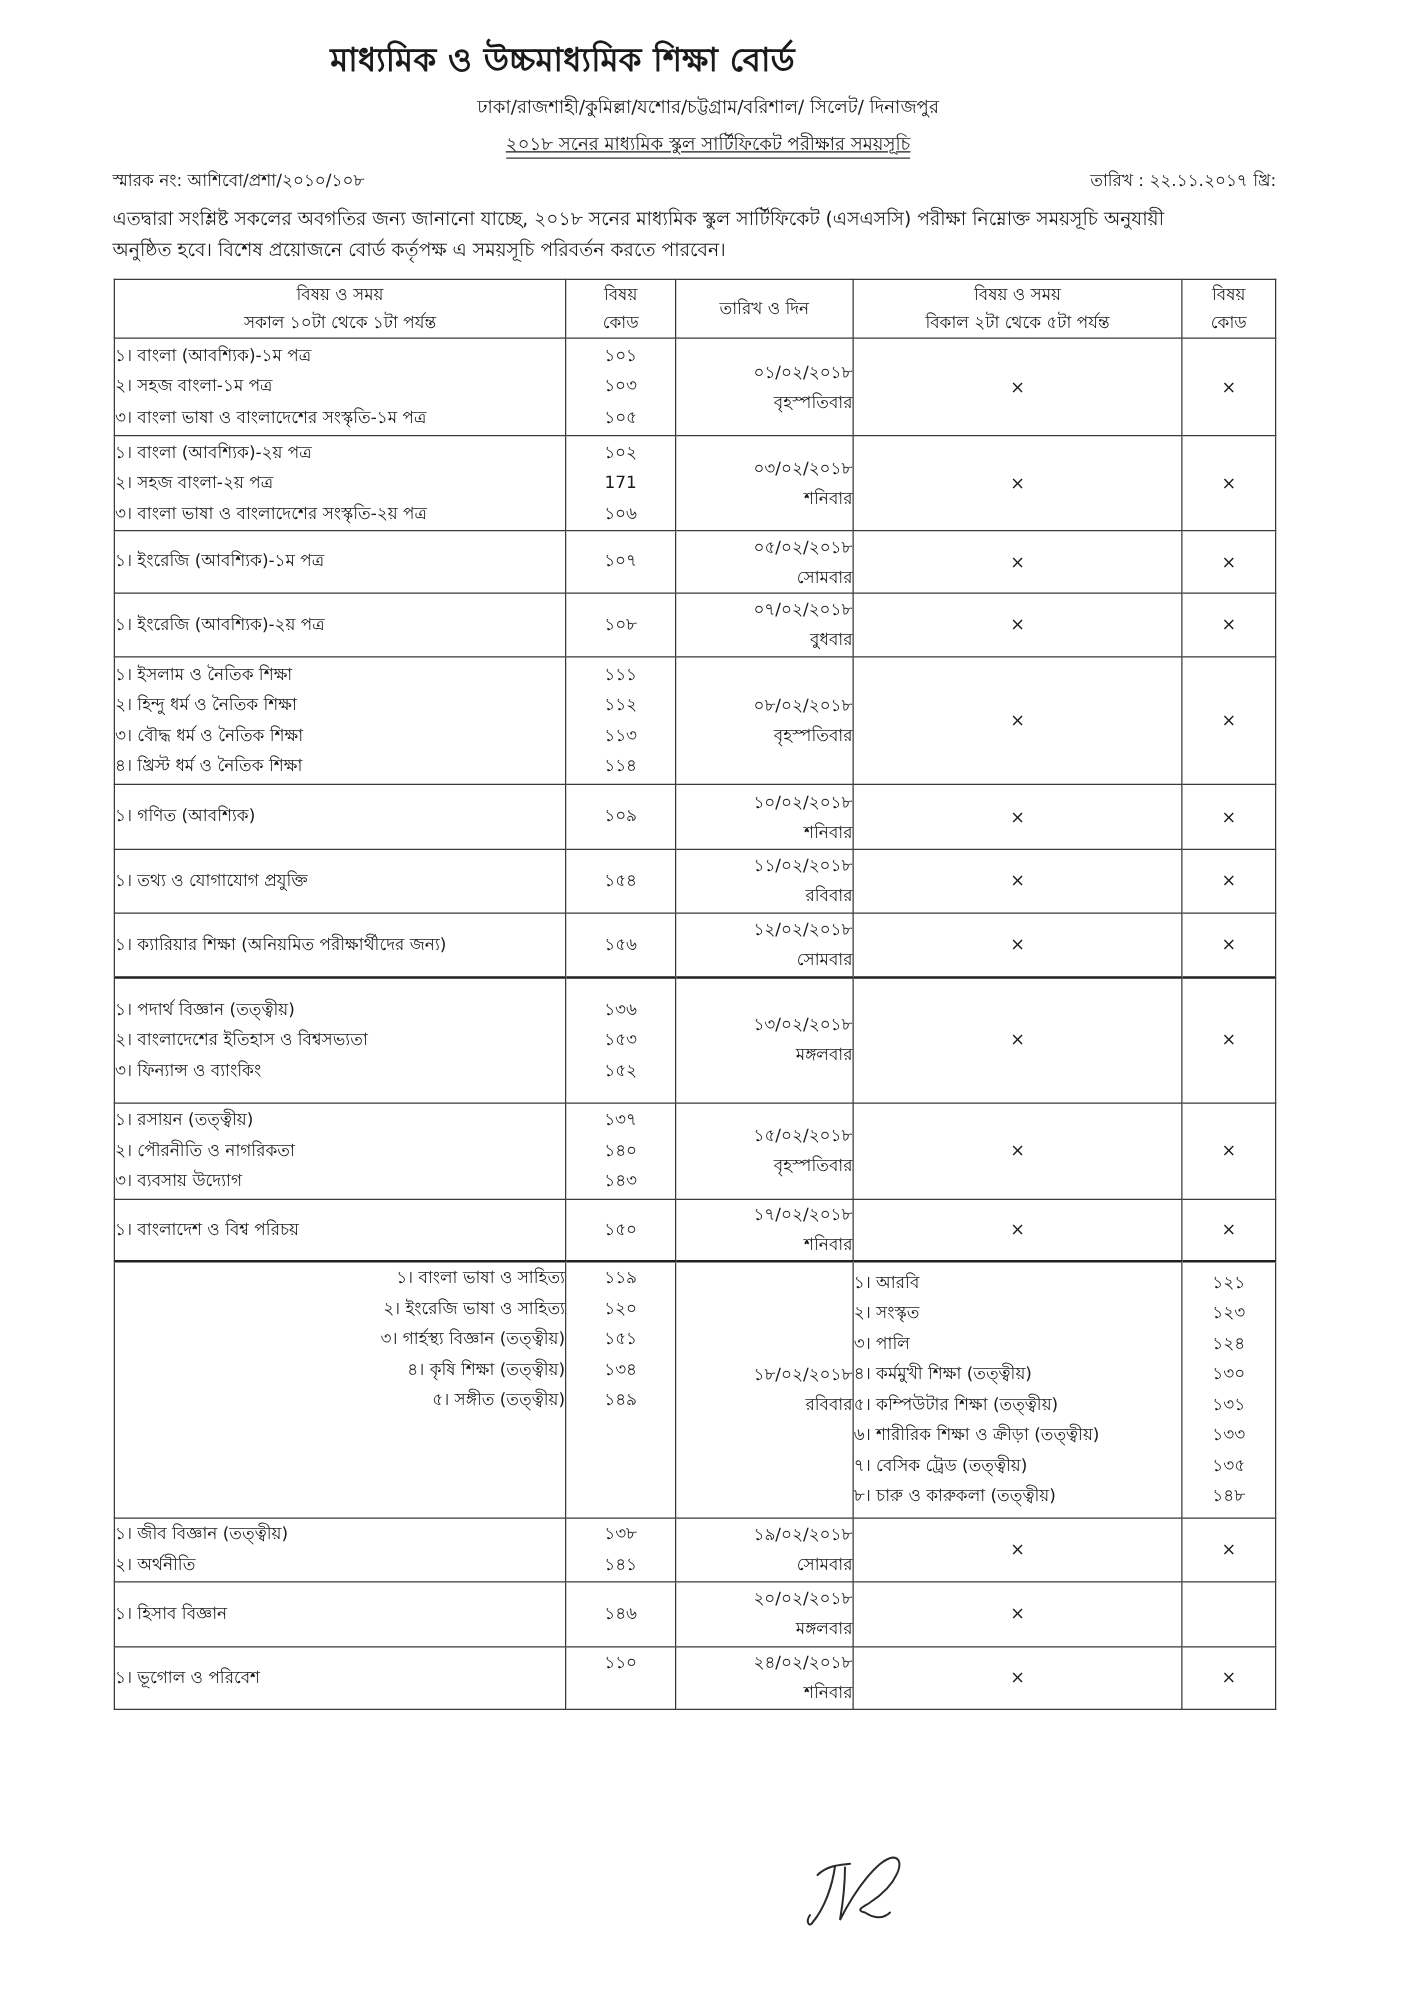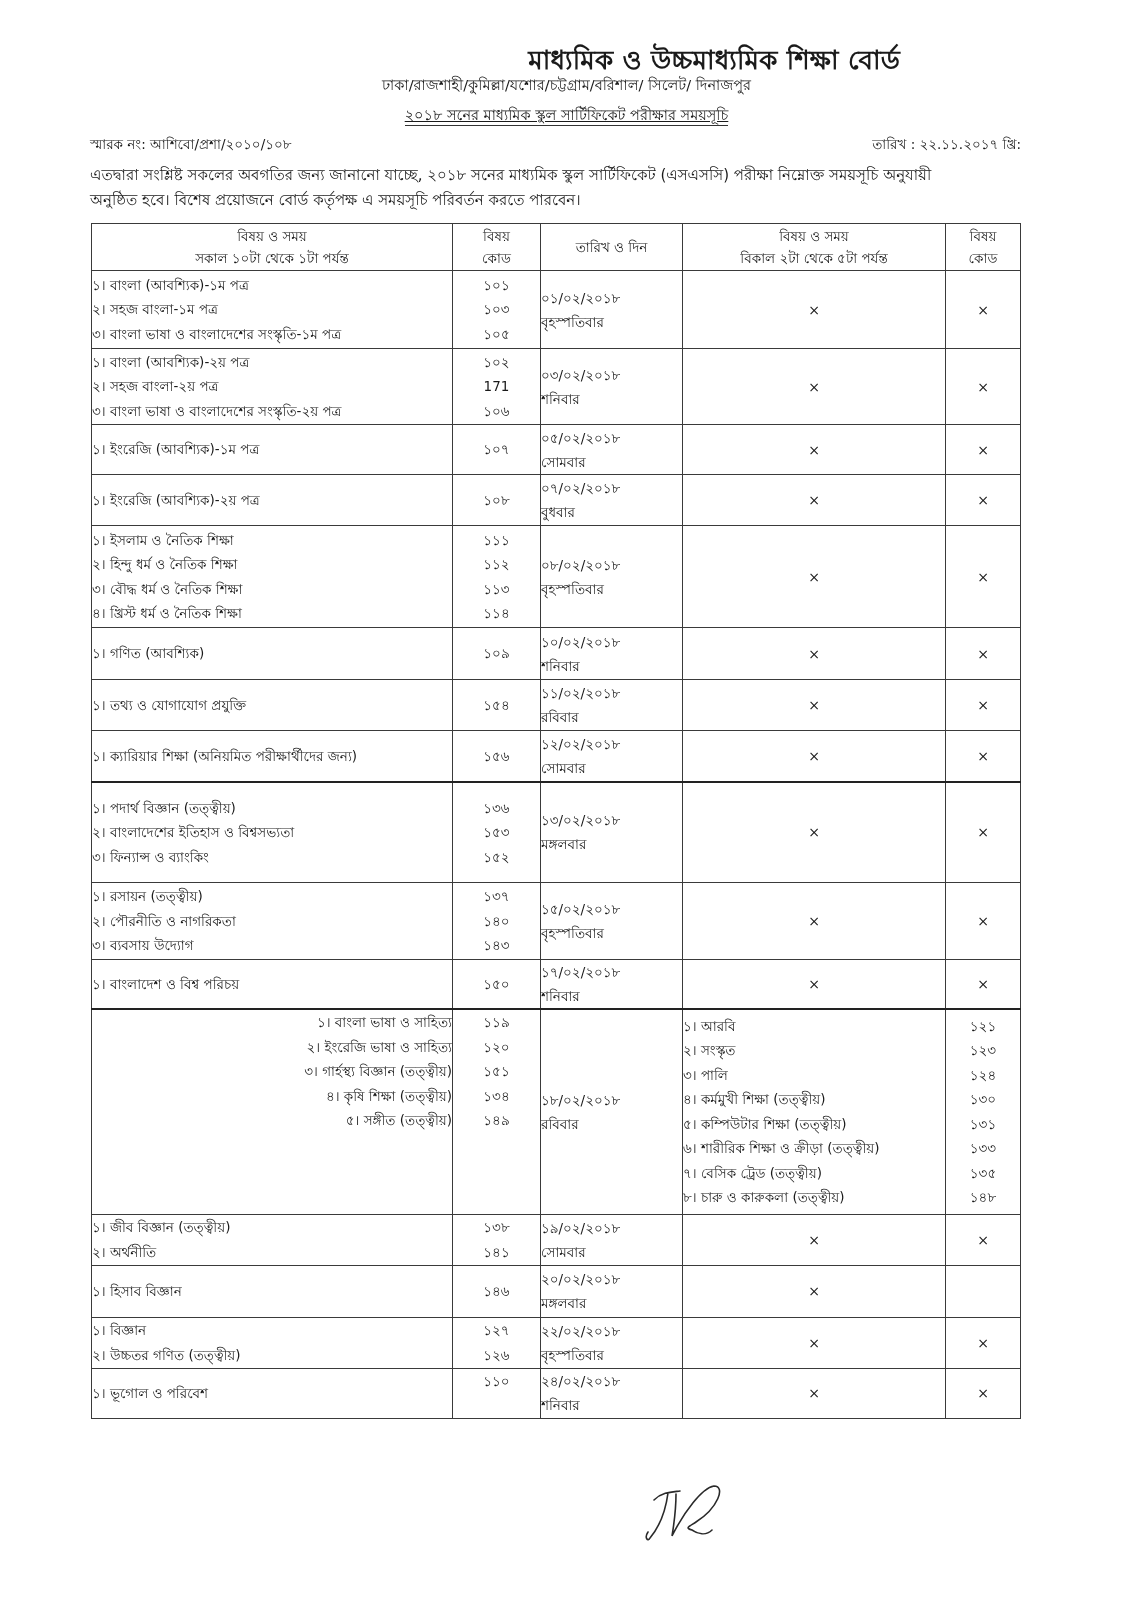--- a/index.html
+++ b/index.html
@@ -3,21 +3,21 @@
 <meta charset="utf-8">
 <style>
   html, body { margin: 0; padding: 0; background: #ffffff; }
   body {
     width: 1133px; height: 1600px; position: relative; overflow: hidden;
     font-family: "DejaVu Sans", "Liberation Sans", sans-serif;
     color: #1a1a1a;
   }
   .abs { position: absolute; }
   .title {
-    top: 40px; left: 0; width: 900px; text-align: right;
+    top: 28px; left: 0; width: 900px; text-align: center;
     font-size: 26px; font-weight: bold; letter-spacing: 0.2px;
   }
   .subtitle {
     top: 74px; left: 0; width: 1133px; text-align: center; font-size: 14.5px;
   }
   .exam-title {
     top: 104px; left: 0; width: 1133px; text-align: center; font-size: 14.5px;
   }
   .exam-title span { border-bottom: 1.5px solid #333; padding-bottom: 2px; text-decoration: underline; }
   .memo { top: 134px; left: 90px; font-size: 13.5px; }
@@ -32,21 +32,21 @@
     font-size: 13.5px;
   }
   table.sched td, table.sched th {
     border: 1.3px solid #3a3a3a; padding: 0; vertical-align: middle;
     font-weight: normal;
   }
   table.sched tr.thick-top td { border-top: 2px solid #222; }
   th.hdr { text-align: center; line-height: 22px; }
   td.subj { padding-left: 6px; }
   td.code, td.pcode { text-align: center; }
-  td.datecell { text-align: left; line-height: 24px; }
+  td.datecell { text-align: right; line-height: 24px; }
   td.cross { text-align: center; font-size: 14px; font-weight: bold; }
   .line { height: 24.5px; line-height: 24.5px; white-space: nowrap; }
   .note-indent { padding-left: 60px; }
   .codes-top { vertical-align: top !important; padding-top: 0; text-align: right; }
   .signature {
     left: 640px; top: 1478px; width: 90px; height: 70px;
   }
 </style>
 </head>
 <body>
@@ -330,36 +330,20 @@
         <td class="code">
           <div class="line">১৪৬</div>
         </td>
         <td class="datecell">
           <div>২০/০২/২০১৮</div>
           <div>মঙ্গলবার</div>
         </td>
         <td class="cross">×</td>
         <td class="cross"></td>
       </tr>
-      <tr style="height: 51px;">
-        <td class="subj">
-          <div class="line">১। বিজ্ঞান</div>
-          <div class="line">২। উচ্চতর গণিত (তত্ত্বীয়)</div>
-        </td>
-        <td class="code">
-          <div class="line">১২৭</div>
-          <div class="line">১২৬</div>
-        </td>
-        <td class="datecell">
-          <div>২২/০২/২০১৮</div>
-          <div>বৃহস্পতিবার</div>
-        </td>
-        <td class="cross">×</td>
-        <td class="cross">×</td>
-      </tr>
       <tr style="height: 50px;">
         <td class="subj">
           <div class="line">১। ভূগোল ও পরিবেশ</div>
         </td>
         <td class="code codes-top">
           <div class="line">১১০</div>
         </td>
         <td class="datecell">
           <div>২৪/০২/২০১৮</div>
           <div>শনিবার</div>

